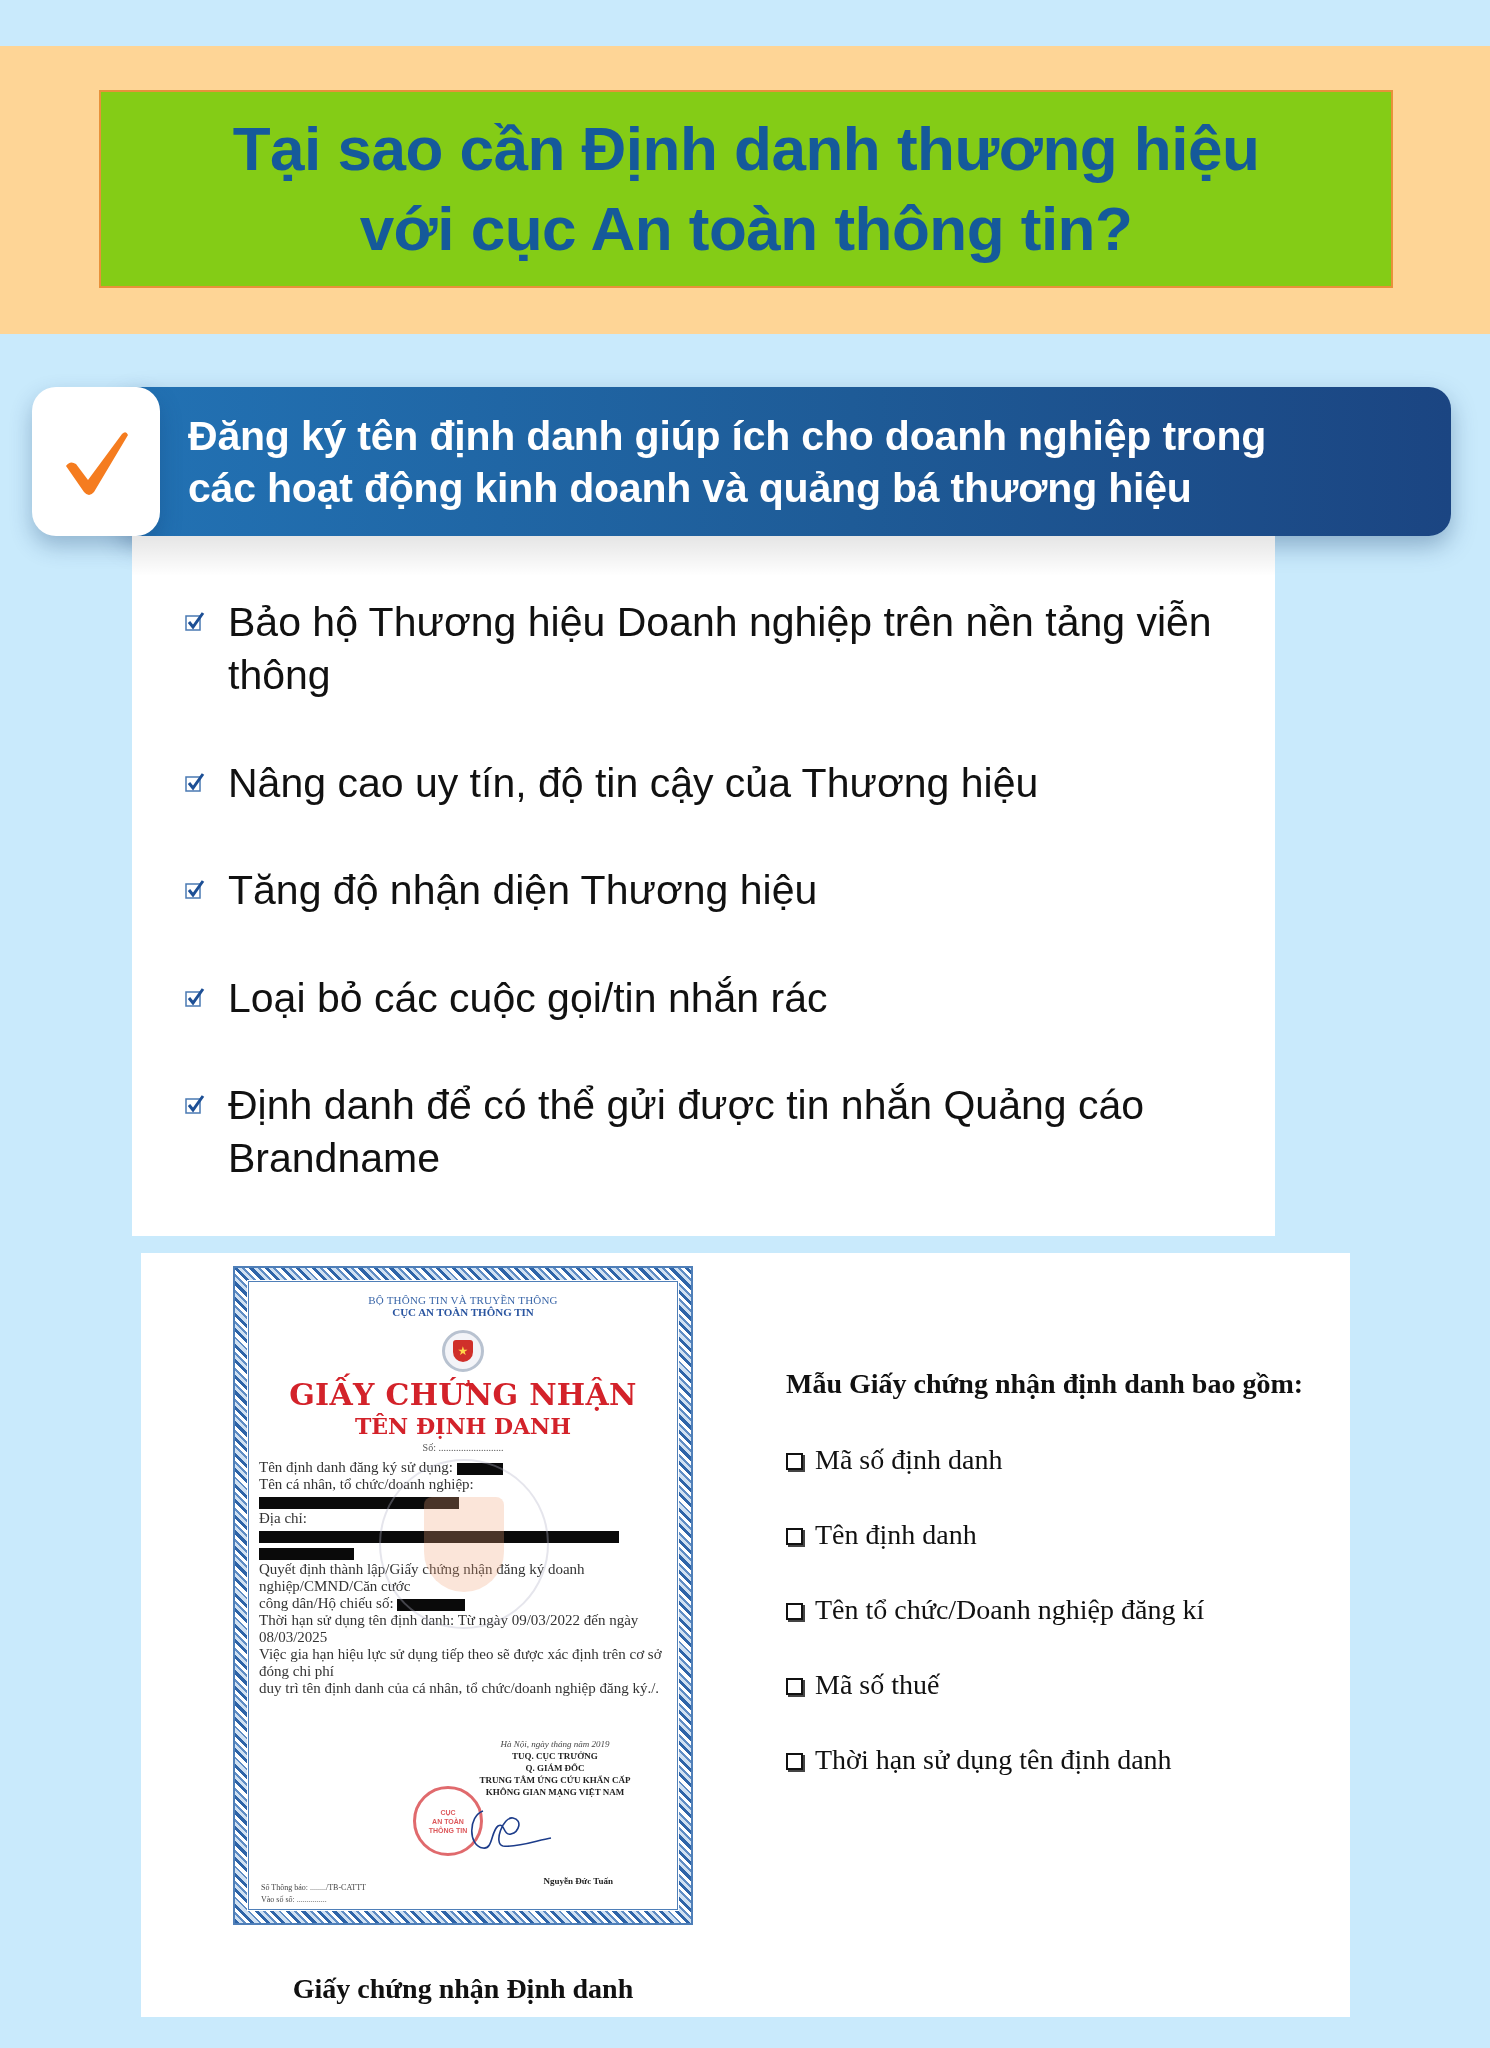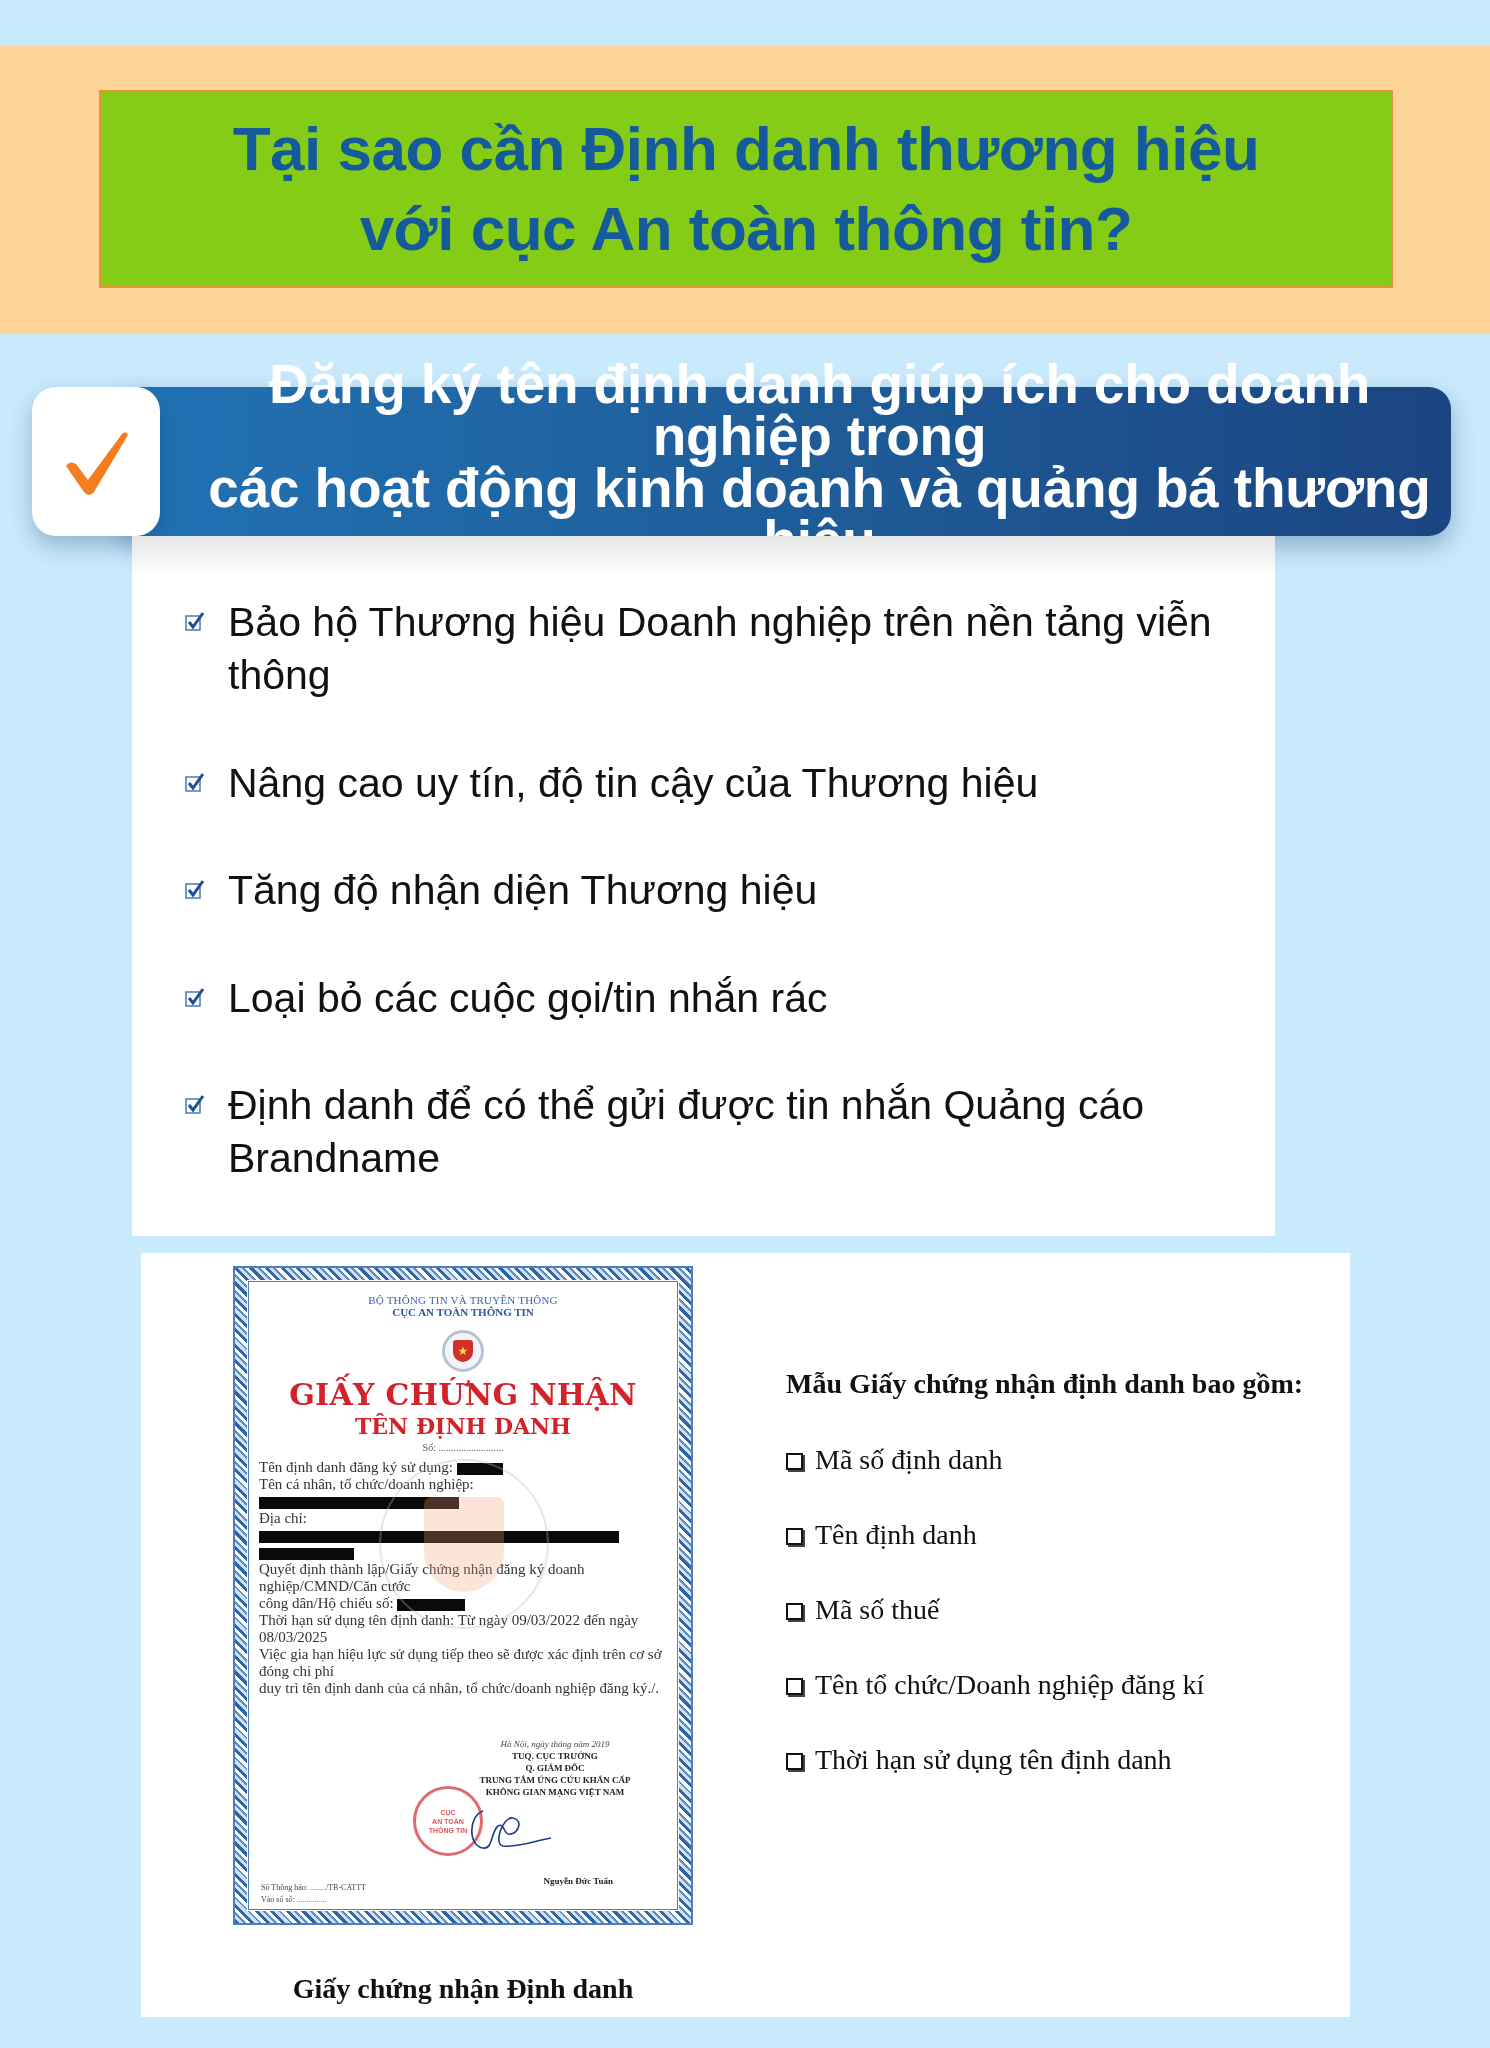--- a/index.html
+++ b/index.html
@@ -33,24 +33,23 @@
   
   .banner {
     position: absolute; left: 120px; top: 387px; width: 1331px; height: 149px;
     border-radius: 22px;
     background: linear-gradient(90deg, #2272b4 0%, #1e5b97 55%, #1b4582 100%);
     box-shadow: 0 10px 24px rgba(20,60,110,0.35);
     display: flex; flex-direction: column; justify-content: center;
     padding-left: 68px;
   }
   .banner-line {
-    color: #ffffff; font-weight: bold; font-size: 55px; line-height: 52px;
+    color: #ffffff; font-weight: bold; font-size: 41px; line-height: 52px;
     font-family: "Liberation Sans", sans-serif;
     letter-spacing: -0.2px;
-    text-align: center;
   }
   .check-tile {
     position: absolute; left: 32px; top: 387px; width: 128px; height: 149px;
     background: #ffffff; border-radius: 24px;
     box-shadow: 0 10px 22px rgba(20,60,110,0.30);
     display: flex; align-items: center; justify-content: center;
   }
   
   .benefits-panel {
     position: absolute; left: 132px; top: 536px; width: 1143px; height: 700px;
@@ -254,24 +253,24 @@
     <div class="contents-item">
       <span class="sq"></span>
       <span>Mã số định danh</span>
     </div>
     <div class="contents-item">
       <span class="sq"></span>
       <span>Tên định danh</span>
     </div>
     <div class="contents-item">
       <span class="sq"></span>
+      <span>Tên tổ chức/Doanh nghiệp đăng kí</span>
+    </div>
+    <div class="contents-item">
+      <span class="sq"></span>
       <span>Mã số thuế</span>
     </div>
     <div class="contents-item">
       <span class="sq"></span>
-      <span>Tên tổ chức/Doanh nghiệp đăng kí</span>
-    </div>
-    <div class="contents-item">
-      <span class="sq"></span>
       <span>Thời hạn sử dụng tên định danh</span>
     </div>
   </div>
 </div>
 
 </body></html>

